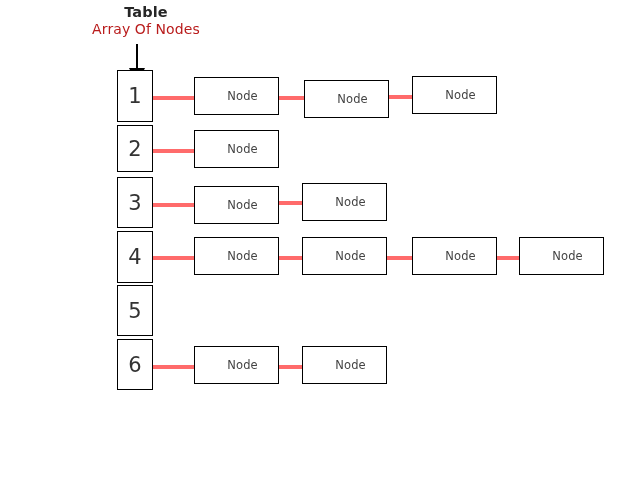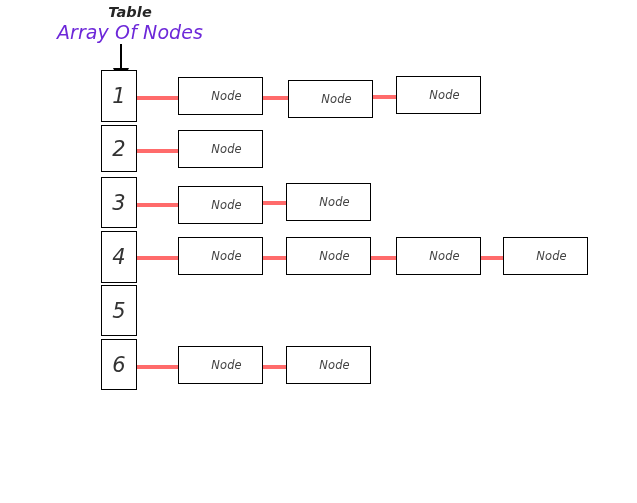--- a/index.html
+++ b/index.html
@@ -11,47 +11,46 @@
     width: 637px;
     height: 503px;
     position: relative;
     overflow: hidden;
     font-family: "DejaVu Sans", "Liberation Sans", sans-serif;
     -webkit-font-smoothing: antialiased;
   }
 
   #canvas {
     position: absolute;
-    left: 0; top: 0;
+    left: 16px; top: 0;
     width: 517px;
     height: 503px;
-    font-style: italic;
   }
 
   
   .title-block {
     position: absolute;
     left: 55px;
     top: 4px;
     width: 150px;
     text-align: center;
     line-height: 1.18;
   }
   .title-main {
     display: block;
     font-size: 14.5px;
     font-weight: bold;
     color: #262626;
     letter-spacing: .1px;
   }
   .title-sub {
     display: block;
-    font-size: 19px;
+    font-size: 14px;
     font-weight: normal;
-    color: #6d28d9;
+    color: #b91c1c;
     letter-spacing: .1px;
   }
 
   
   .pointer-arrow {
     position: absolute;
     left: 113px;
     top: 44px;
     width: 16px;
     height: 40px;

